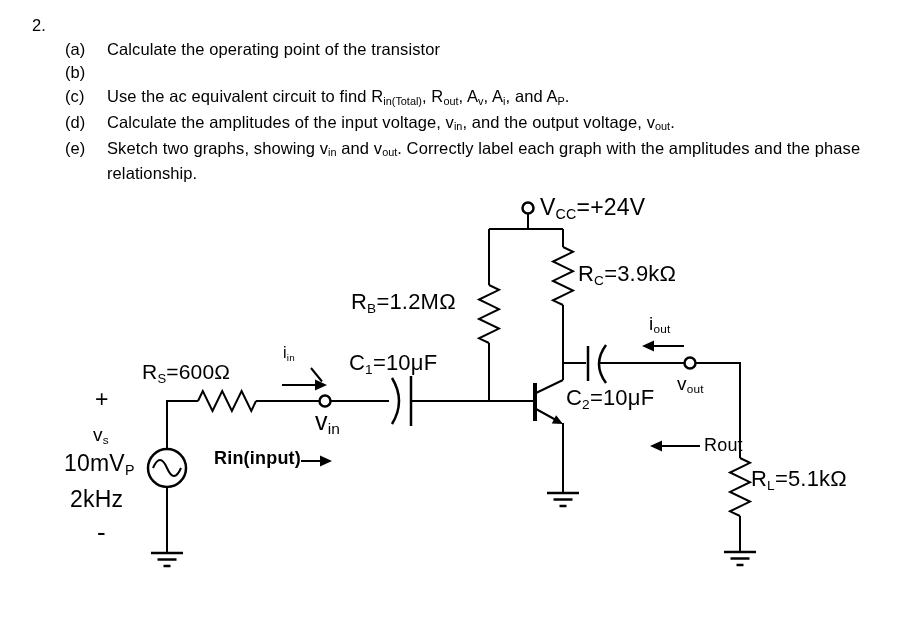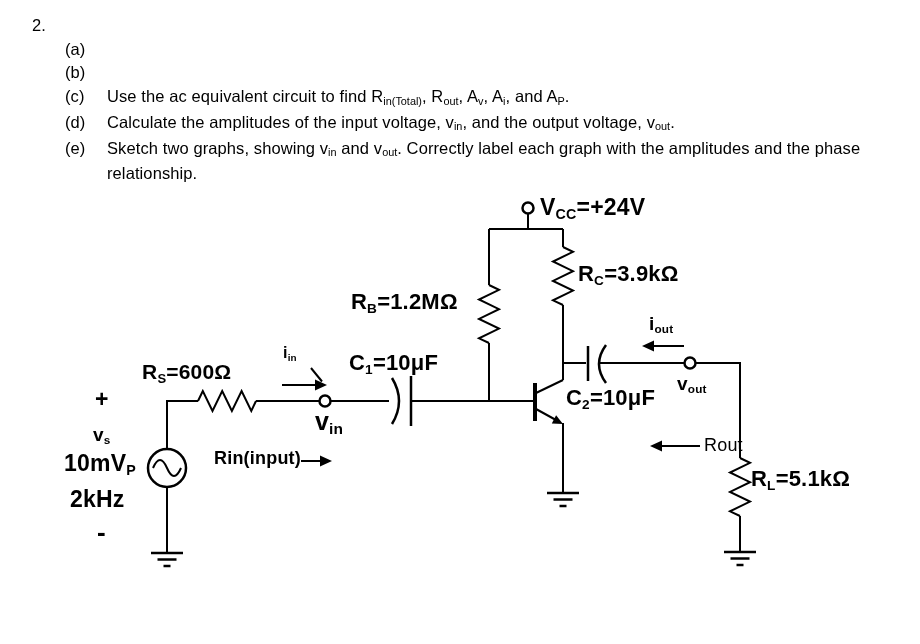--- a/index.html
+++ b/index.html
@@ -14,36 +14,37 @@
     font-size:16.5px;line-height:23.7px;letter-spacing:0.1px;
   }
   .p-first{display:flex}
   .p-num{width:31px;flex:none}
   .p-item{display:flex}
   .p-label{margin-left:33px;width:42px;flex:none}
   .p-text{max-width:812px}
   .problem .sub{font-size:66%;position:relative;top:0.24em;letter-spacing:0}
   
   .clabel{
-    position:absolute;font-weight:bold;white-space:nowrap;
+    position:absolute;font-weight:normal;white-space:nowrap;
     font-size:22px;line-height:1;letter-spacing:0.2px;
   }
   .clabel .sub{font-size:62%;position:relative;top:0.28em}
   .svgwrap{position:absolute;left:0;top:0;width:920px;height:644px}
   svg{display:block}
 </style>
 </head>
 <body>
 
 <div class="problem">
   <div class="p-first">
     <span class="p-num">2.</span>
   </div>
   <div class="p-item">
     <span class="p-label">(a)</span>
+    <span class="p-text"><span>Calculate the operating point of the transistor</span></span>
   </div>
   <div class="p-item">
     <span class="p-label">(b)</span>
   </div>
   <div class="p-item">
     <span class="p-label">(c)</span>
     <span class="p-text"><span>Use the ac equivalent circuit to find R</span><span class="sub">in(Total)</span><span>, R</span><span class="sub">out</span><span>, A</span><span class="sub">v</span><span>, A</span><span class="sub">i</span><span>, and A</span><span class="sub">P</span><span>.</span></span>
   </div>
   <div class="p-item">
     <span class="p-label">(d)</span>

